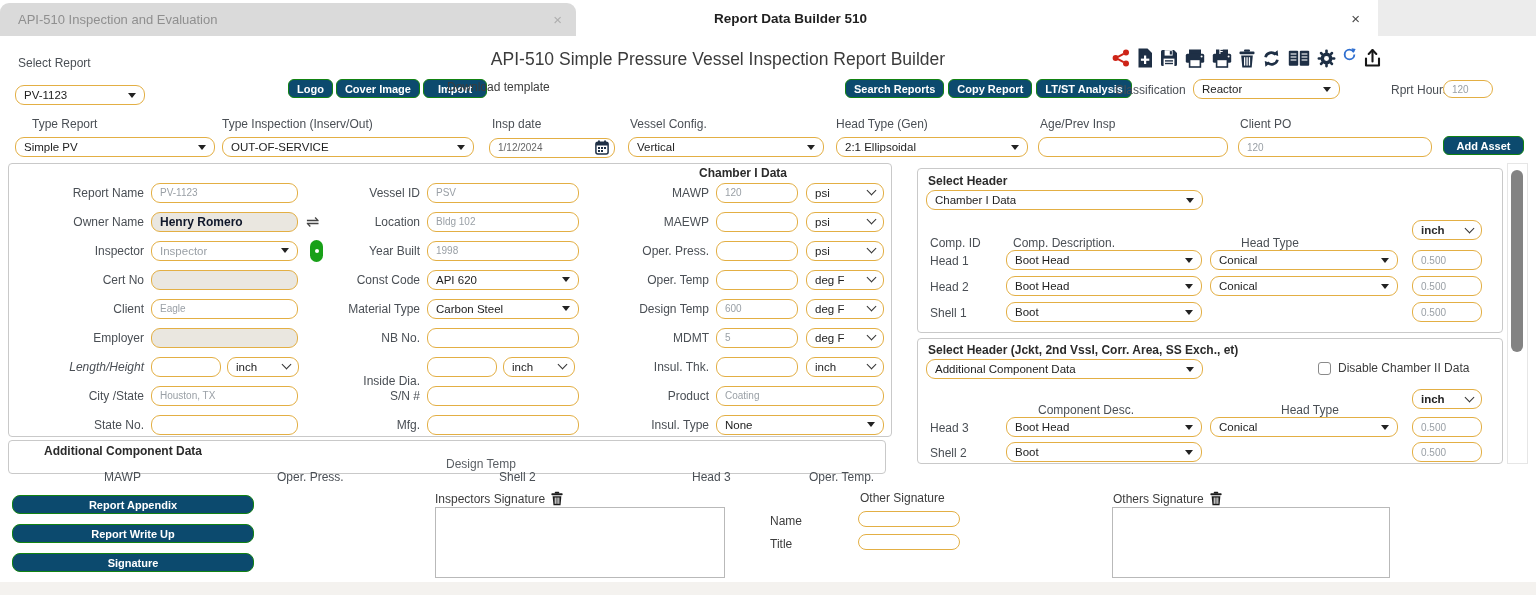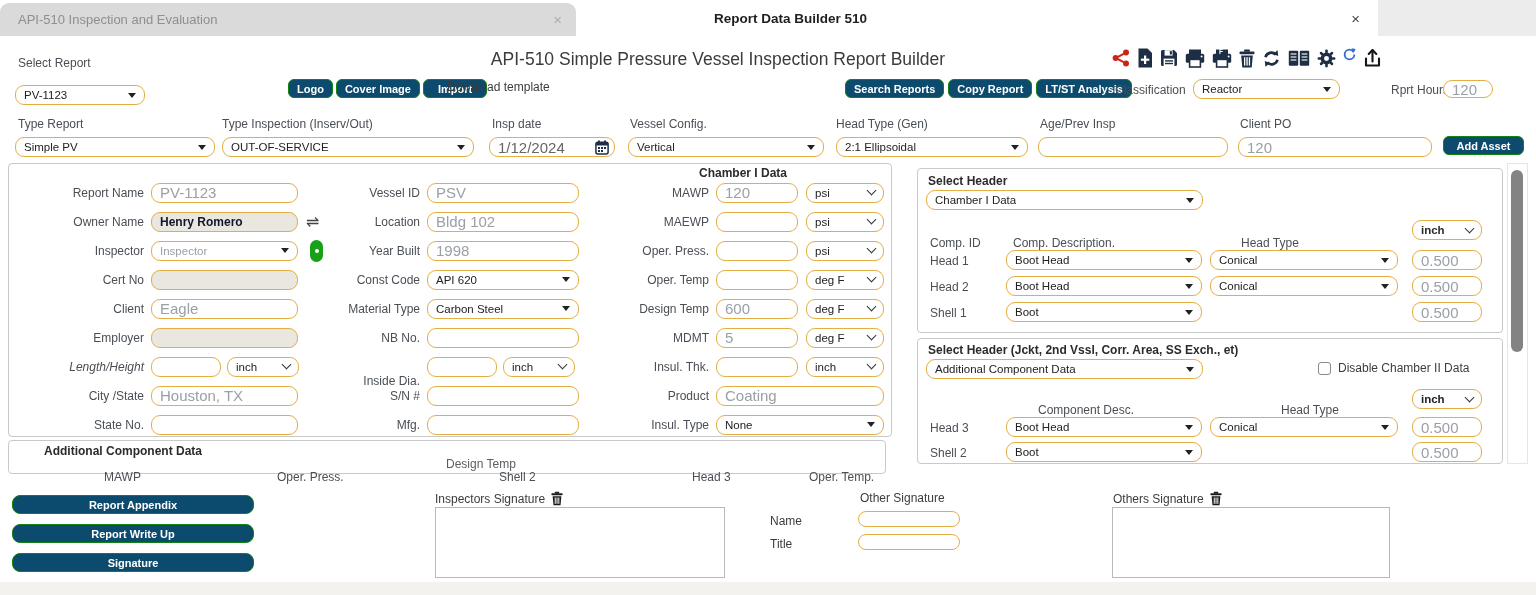--- a/index.html
+++ b/index.html
@@ -2,21 +2,21 @@
 <html><head>
 <meta charset="utf-8">
 <style>
   html,body{margin:0;padding:0;background:#fff;}
   body{font-family:"Liberation Sans",sans-serif;}
   .page{position:relative;width:1536px;height:595px;background:#fff;overflow:hidden;}
   .abs{position:absolute;}
   .lbl{font-size:12px;color:#4a4f55;white-space:nowrap;}
   .bold{font-weight:700;color:#2b2b2b;}
   .inp{box-sizing:border-box;border:1.5px solid #E3AF44;border-radius:9px;height:20px;padding:0 8px;
-       font-size:15px;color:#333;background:#fff;outline:none;font-family:inherit;width:147px;}
+       font-size:10px;color:#333;background:#fff;outline:none;font-family:inherit;width:147px;}
   .inp::placeholder{color:#9aa0a6;}
   .inp.grey{background:#EAE7E0;}
   .inp.dark{color:#0f172a;font-weight:700;font-size:12px;}
   .inp.dateval{color:#666;padding-right:24px;}
   .sel{box-sizing:border-box;border:1.5px solid #E3AF44;border-radius:9px;height:20px;padding:0 8px;
        display:flex;align-items:center;justify-content:space-between;background:#fff;font-size:11.5px;
        color:#222;cursor:pointer;white-space:nowrap;}
   .sel .txt{overflow:hidden;text-overflow:ellipsis;}
   .sel .ph{color:#9aa0a6;}
   .tri{width:0;height:0;border-left:4px solid transparent;border-right:4px solid transparent;
@@ -207,21 +207,21 @@
     <button class="gbtn">LT/ST Analysis</button>
   </div>
   <span class="lbl abs" style="left:1115px;top:83px;">Classification</span>
   <div class="sel abs" style="left:1193px;top:79px;width:147px;">
     <span class="txt">Reactor</span>
       <span class="tri"></span>
   </div>
   <span class="lbl abs" style="left:1391px;top:83px;">Rprt Hours</span>
   <input class="inp abs" style="left: 1443px; top: 80px; width: 50px; height: 18px;" placeholder="120">
 
-  <span class="lbl abs" style="left:18px;top:117px;">Type Report</span>
+  <span class="lbl abs" style="left:32px;top:117px;">Type Report</span>
   <span class="lbl abs" style="left:222px;top:117px;">Type Inspection (Inserv/Out)</span>
   <span class="lbl abs" style="left:492px;top:117px;">Insp date</span>
   <span class="lbl abs" style="left:630px;top:117px;">Vessel Config.</span>
   <span class="lbl abs" style="left:836px;top:117px;">Head Type (Gen)</span>
   <span class="lbl abs" style="left:1040px;top:117px;">Age/Prev Insp</span>
   <span class="lbl abs" style="left:1240px;top:117px;">Client PO</span>
 
   <div class="sel abs" style="left:15px;top:137px;width:200px;">
     <span class="txt">Simple PV</span>
       <span class="tri"></span>

